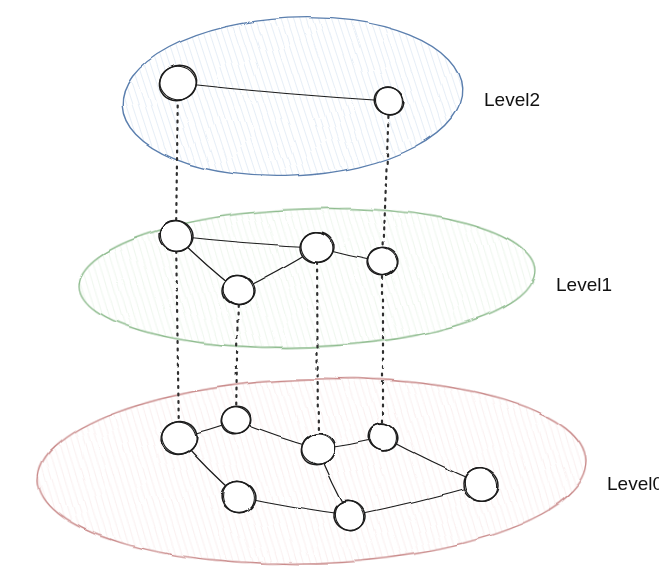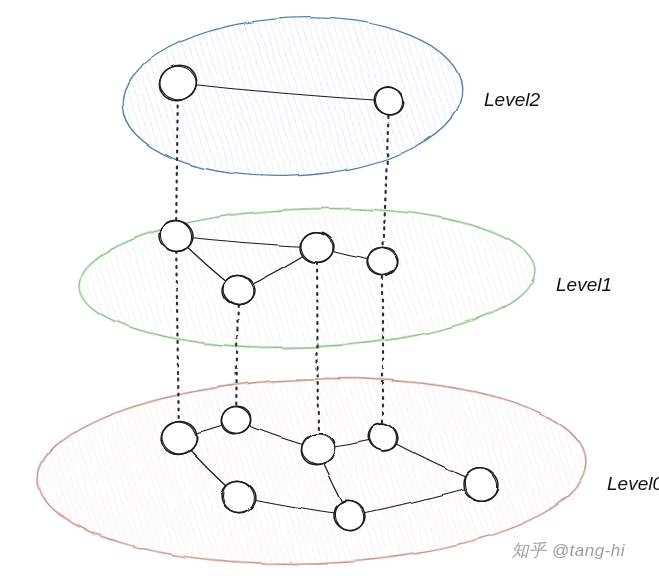--- a/index.html
+++ b/index.html
@@ -3,21 +3,20 @@
 <meta charset="utf-8">
 <style>
   * { margin: 0; padding: 0; box-sizing: border-box; }
   html, body { background: #ffffff; font-family: "Liberation Sans", sans-serif; }
   .canvas {
     position: relative;
     width: 659px;
     height: 580px;
     background: #ffffff;
     overflow: hidden;
-    font-style: italic;
   }
   svg { display: block; }
   svg text {
     font-family: "Liberation Sans", sans-serif;
     fill: #111111;
   }
   .watermark {
     position: absolute;
     right: 34px;
     bottom: 18px;
@@ -122,14 +121,13 @@
           <ellipse cx="481" cy="484" rx="18" ry="16.2" transform="rotate(2 481 484)" fill="#ffffff" stroke="#1b1b1b" stroke-width="1.5"></ellipse>
           <ellipse cx="481" cy="484" rx="17.28" ry="15.84" transform="rotate(42 481 484)" fill="none" stroke="#1b1b1b" stroke-width="1.1"></ellipse>
         </g>
       </g>
       <g>
         <text x="484" y="106" font-size="19">Level2</text>
         <text x="556" y="291" font-size="19">Level1</text>
         <text x="607" y="490" font-size="19">Level0</text>
       </g>
     </svg>
-  <div class="watermark">知乎 @tang-hi</div>
 </div>
 
 </body></html>

